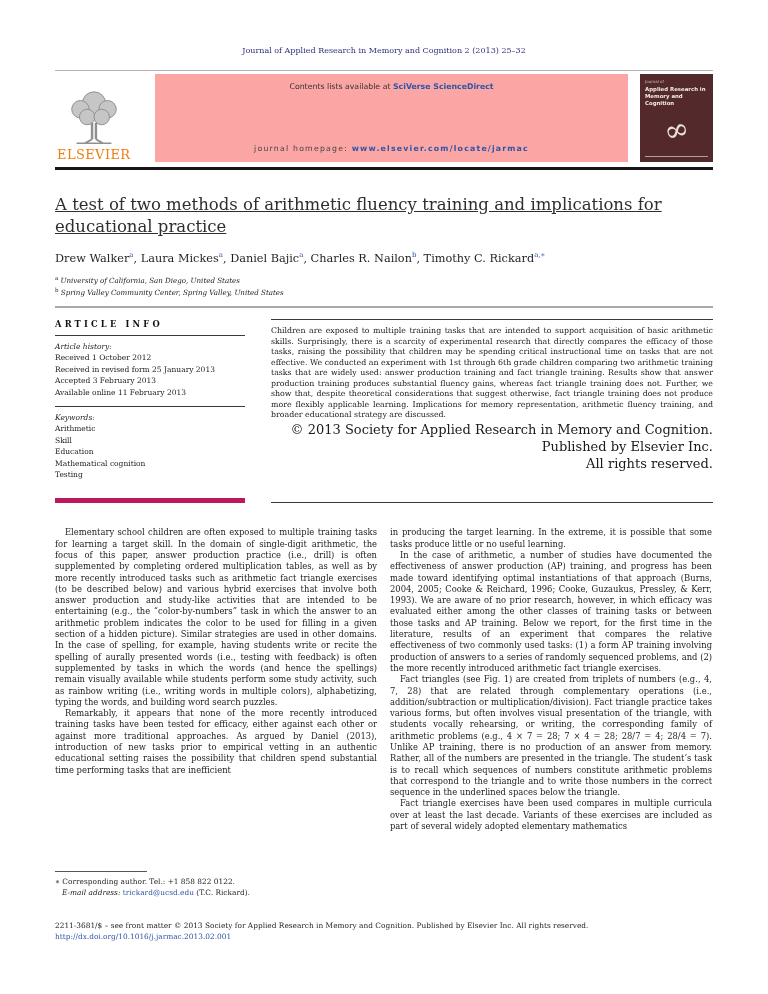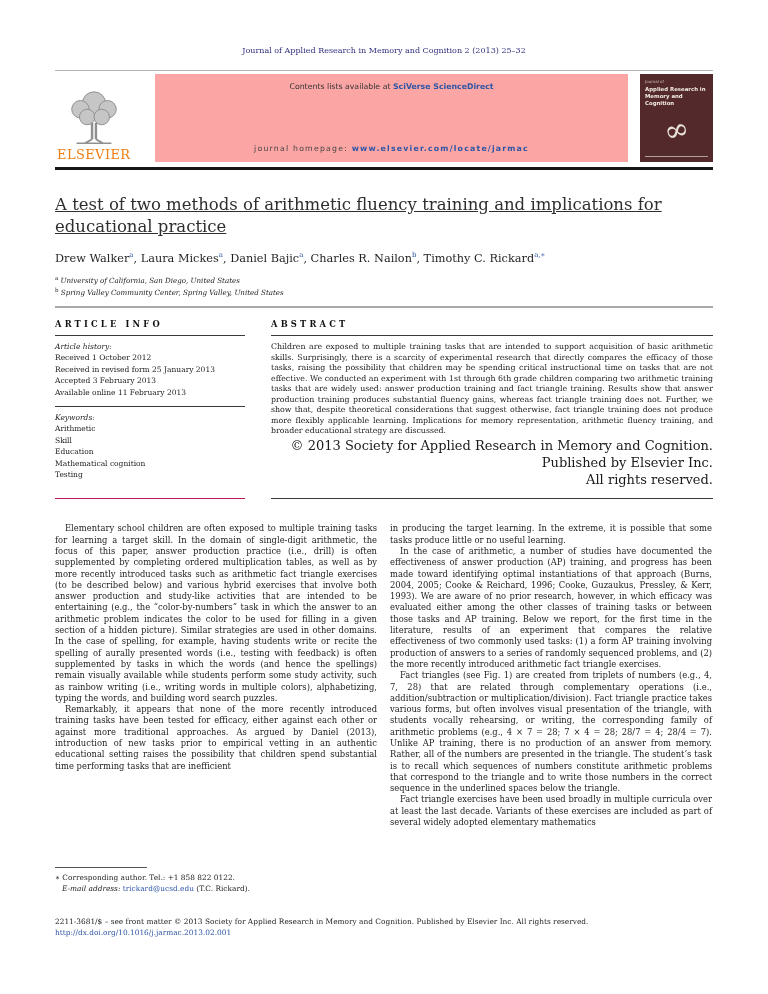--- a/index.html
+++ b/index.html
@@ -32,21 +32,21 @@
                     border-top:1px solid rgba(255,255,255,0.55);}
   .thick-rule{margin-top:5px;height:3px;background:#161616;}
   .article-title{margin-top:24px;font-size:16.5px;line-height:1.33;color:#2e2e2e;font-weight:normal;text-decoration:underline;}
   .authors{margin-top:13px;font-size:11.3px;color:#1f1f1f;}
   sup.author-sup{color:#2c55a5;font-size:7px;}
   .affils{margin-top:9px;font-size:7.1px;font-style:italic;line-height:1.6;color:#222;}
   .affils sup{font-style:normal;font-size:5.5px;}
   .affil-rule{margin-top:7px;border-top:2px solid #a9a9a9;}
   .info-abs{display:flex;margin-top:11px;align-items:stretch;}
   .info-col{width:190px;margin-right:26px;display:flex;flex-direction:column;
-            border-bottom:1px solid #be185d;padding-bottom:10px;box-sizing:border-box;}
+            border-bottom:5px solid #be185d;padding-bottom:10px;box-sizing:border-box;}
   .abs-col{flex:1;display:flex;flex-direction:column;border-bottom:1px solid #3a3a3a;
            padding-bottom:8px;box-sizing:border-box;}
   .sec-heading{font-size:8.3px;font-weight:bold;letter-spacing:3.2px;color:#111;padding-bottom:6px;}
   .sec-rule{border-top:1px solid #3a3a3a;}
   .info-block{font-size:7.5px;line-height:1.52;padding:5px 0 8px;}
   .info-label{font-style:italic;}
   .abs-text{font-size:7.85px;line-height:1.34;text-align:justify;padding-top:6px;color:#1a1a1a;}
   .abs-copy{font-size:13px;text-align:right;line-height:1.34;color:#1a1a1a;}
   .body-cols{display:flex;margin-top:24px;height:340px;overflow:hidden;}
   .bcol{width:322px;box-sizing:border-box;}
@@ -137,38 +137,37 @@
             <div>Arithmetic</div>
             <div>Skill</div>
             <div>Education</div>
             <div>Mathematical cognition</div>
             <div>Testing</div>
           </div>
       </div>
     </div>
 
     <div class="abs-col">
-      <div class="sec-heading">ABSTRACT</div>
       <div class="sec-rule"></div>
       <div class="abs-text">Children are exposed to multiple training tasks that are intended to support acquisition of basic arithmetic skills. Surprisingly, there is a scarcity of experimental research that directly compares the efficacy of those tasks, raising the possibility that children may be spending critical instructional time on tasks that are not effective. We conducted an experiment with 1st through 6th grade children comparing two arithmetic training tasks that are widely used: answer production training and fact triangle training. Results show that answer production training produces substantial fluency gains, whereas fact triangle training does not. Further, we show that, despite theoretical considerations that suggest otherwise, fact triangle training does not produce more flexibly applicable learning. Implications for memory representation, arithmetic fluency training, and broader educational strategy are discussed.</div>
       <div class="abs-copy">© 2013 Society for Applied Research in Memory and Cognition. Published by Elsevier Inc.</div>
       <div class="abs-copy">All rights reserved.</div>
     </div>
   </div>
 
   <div class="body-cols">
     <div class="bcol first">
         <p class="para indent"><span>Elementary school children are often exposed to multiple training tasks for learning a target skill. In the domain of single-digit arithmetic, the focus of this paper, answer production practice (i.e., drill) is often supplemented by completing ordered multiplication tables, as well as by more recently introduced tasks such as arithmetic fact triangle exercises (to be described below) and various hybrid exercises that involve both answer production and study-like activities that are intended to be entertaining (e.g., the “color-by-numbers” task in which the answer to an arithmetic problem indicates the color to be used for filling in a given section of a hidden picture). Similar strategies are used in other domains. In the case of spelling, for example, having students write or recite the spelling of aurally presented words (i.e., testing with feedback) is often supplemented by tasks in which the words (and hence the spellings) remain visually available while students perform some study activity, such as rainbow writing (i.e., writing words in multiple colors), alphabetizing, typing the words, and building word search puzzles.</span></p>
         <p class="para indent"><span>Remarkably, it appears that none of the more recently introduced training tasks have been tested for efficacy, either against each other or against more traditional approaches. As argued by </span><span class="ref">Daniel (2013)</span><span>, introduction of new tasks prior to empirical vetting in an authentic educational setting raises the possibility that children spend substantial time performing tasks that are inefficient</span></p>
       </div>
     <div class="bcol">
         <p class="para"><span>in producing the target learning. In the extreme, it is possible that some tasks produce little or no useful learning.</span></p>
         <p class="para indent"><span>In the case of arithmetic, a number of studies have documented the effectiveness of answer production (AP) training, and progress has been made toward identifying optimal instantiations of that approach (</span><span class="ref">Burns, 2004, 2005; Cooke &amp; Reichard, 1996; Cooke, Guzaukus, Pressley, &amp; Kerr, 1993</span><span>). We are aware of no prior research, however, in which efficacy was evaluated either among the other classes of training tasks or between those tasks and AP training. Below we report, for the first time in the literature, results of an experiment that compares the relative effectiveness of two commonly used tasks: (1) a form AP training involving production of answers to a series of randomly sequenced problems, and (2) the more recently introduced arithmetic fact triangle exercises.</span></p>
         <p class="para indent"><span>Fact triangles (see </span><span class="ref">Fig. 1</span><span>) are created from triplets of numbers (e.g., 4, 7, 28) that are related through complementary operations (i.e., addition/subtraction or multiplication/division). Fact triangle practice takes various forms, but often involves visual presentation of the triangle, with students vocally rehearsing, or writing, the corresponding family of arithmetic problems (e.g., 4 × 7 = 28; 7 × 4 = 28; 28/7 = 4; 28/4 = 7). Unlike AP training, there is no production of an answer from memory. Rather, all of the numbers are presented in the triangle. The student’s task is to recall which sequences of numbers constitute arithmetic problems that correspond to the triangle and to write those numbers in the correct sequence in the underlined spaces below the triangle.</span></p>
-        <p class="para indent"><span>Fact triangle exercises have been used broadly in multiple curricula over at least the last decade. Variants of these exercises are included as part of several widely adopted elementary mathematics</span></p>
+        <p class="para indent"><span>Fact triangle exercises have been used compares in multiple curricula over at least the last decade. Variants of these exercises are included as part of several widely adopted elementary mathematics</span></p>
       </div>
   </div>
 
   <div class="footnote">
     <div class="footnote-rule"></div>
     <div>∗ Corresponding author. Tel.: +1 858 822 0122.</div>
     <div class="line2">
       <span class="email-label">E-mail address: </span><span class="link">trickard@ucsd.edu</span><span> (T.C. Rickard).</span>
     </div>
   </div>

